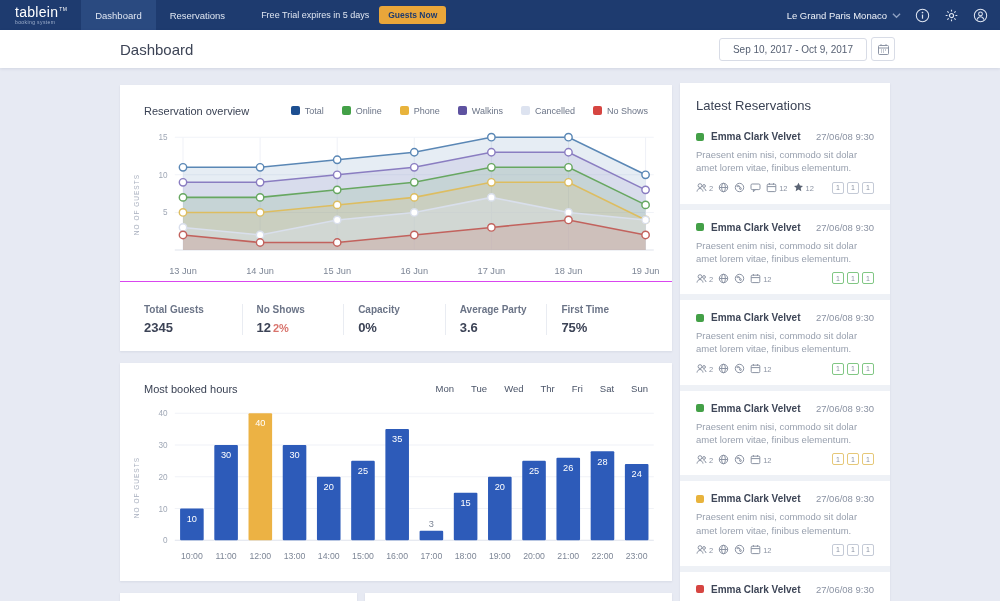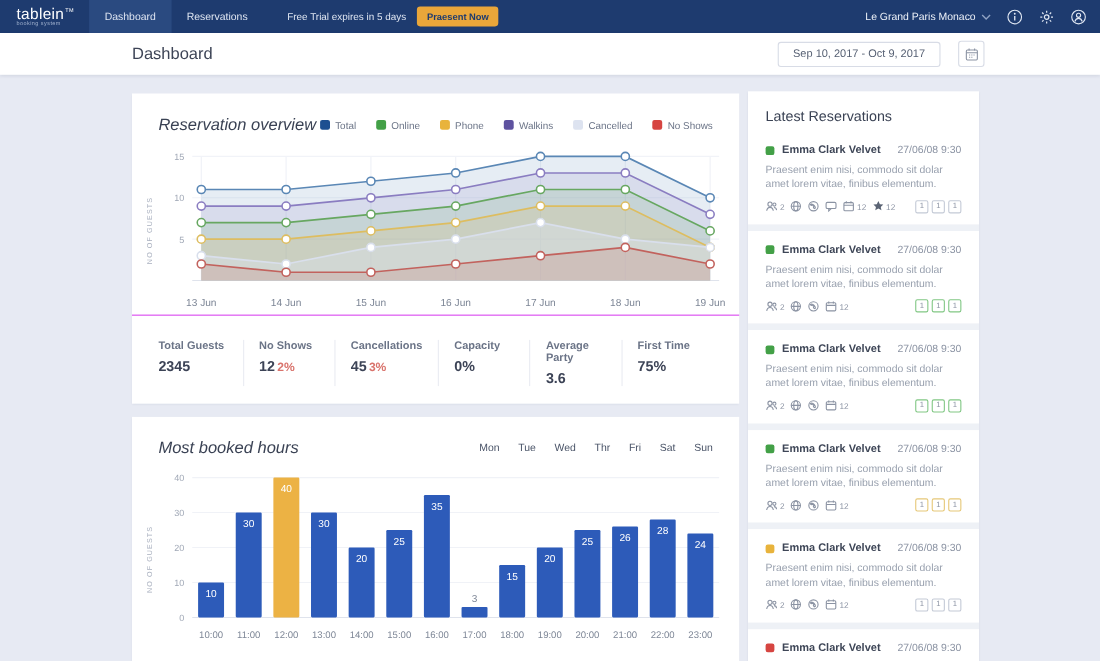--- a/index.html
+++ b/index.html
@@ -22,36 +22,36 @@
              border:none; border-radius:3px; padding:4px 9px; cursor:pointer; font-family:inherit; }
   .nav-right { margin-left:auto; display:flex; align-items:center; gap:14px; }
   .account { display:flex; align-items:center; gap:5px; font-size:9.5px; color:#eef2f9; cursor:pointer; }
   .nav-ic { width:15px; height:15px; display:block; cursor:pointer; }
 
   
   .header { position:absolute; left:0; top:30px; width:1000px; height:38px; background:#fff;
             box-shadow:0 1px 3px rgba(30,40,80,.10); display:flex; align-items:center;
             padding:0 105px 0 120px; }
   .page-title { font-size:15px; color:#3d4456; }
-  .header-right { margin-left:auto; display:flex; align-items:center; gap:16px; }
+  .header-right { margin-left:auto; display:flex; align-items:center; gap:4px; }
   .daterange { border:1px solid #d8dce6; border-radius:3px; background:#fff; padding:5px 13px;
                font-size:10px; color:#555f72; cursor:pointer; }
   .calbtn { border:1px solid #d8dce6; border-radius:3px; background:#fff; width:24px; height:24px;
             display:flex; align-items:center; justify-content:center; cursor:pointer; }
 
   
   .left-col { position:absolute; left:120px; top:85px; width:552px; }
   .right-col { position:absolute; left:680px; top:83px; width:210px; background:#fff;
                box-shadow:0 1px 2px rgba(30,40,80,.08); padding:15px 16px; }
 
   .card { background:#fff; box-shadow:0 1px 2px rgba(30,40,80,.08); }
 
   
   .card-head { display:flex; align-items:center; padding:20px 24px 10px; }
-  .card-title { font-size:15px; color:#3a4254;font-style:italic; }
+  .card-title { font-size:11px; color:#3a4254; }
   .legend { margin-left:auto; display:flex; align-items:center; gap:18px; }
   .legend-item { display:flex; align-items:flex-start; gap:5px; font-size:9px; color:#6b7487; cursor:pointer; }
   .legend-sq { width:9px; height:9px; border-radius:2px; }
   .chart-wrap { display:flex; padding:2px 10px 0 8px; }
   .ylab { width:16px; display:flex; align-items:center; justify-content:center; }
   .ylab span { writing-mode:vertical-rl; transform:rotate(180deg); font-size:6.5px; letter-spacing:1px;
                color:#a9b0bf; }
   .chart-svg { flex:1; display:block; }
 
   .stats { display:flex; border-top:1px solid #d946ef; padding:22px 24px 16px;font-weight:bold; }
@@ -95,21 +95,21 @@
 <div class="topnav">
   <div class="logo">
     <span class="logo-main"><span>table</span><b>in</b><sup>TM</sup></span>
     <span class="logo-sub">booking system</span>
   </div>
   <div class="nav-tabs" id="navTabs">
       <div class="nav-tab active">Dashboard</div>
       <div class="nav-tab">Reservations</div>
     </div>
   <span class="trial">Free Trial expires in 5 days</span>
-  <button class="upgrade">Praesent Now</button>
+  <button class="upgrade">Guests Now</button>
   <div class="nav-right">
     <span class="account">
       <span>Le Grand Paris Monaco</span>
       <svg class="nav-ic" style="width:9px;height:9px" viewBox="0 0 10 6">
           <path d="M1 1l4 4 4-4" fill="none" stroke="#8fa1c2" stroke-width="1.4"></path>
         </svg>
     </span>
     <svg class="nav-ic" viewBox="0 0 16 16">
         <circle cx="8" cy="8" r="6.6" fill="none" stroke="#dfe6f2" stroke-width="1.1"></circle>
         <line x1="8" y1="7" x2="8" y2="11.4" stroke="#dfe6f2" stroke-width="1.3"></line>
@@ -268,24 +268,20 @@
     <div class="stats" id="statsRow">
         <div class="stat">
           <div class="stat-label">Total Guests</div>
           <div class="stat-value">2345</div>
         </div>
         <div class="stat">
           <div class="stat-label">No Shows</div>
           <div class="stat-value">12<span class="stat-pct" style="color: rgb(217, 115, 108);">2%</span></div>
         </div>
         <div class="stat">
-          <div class="stat-label">Cancellations</div>
-          <div class="stat-value">45<span class="stat-pct" style="color: rgb(217, 115, 108);">3%</span></div>
-        </div>
-        <div class="stat">
           <div class="stat-label">Capacity</div>
           <div class="stat-value">0%</div>
         </div>
         <div class="stat">
           <div class="stat-label">Average Party</div>
           <div class="stat-value">3.6</div>
         </div>
         <div class="stat">
           <div class="stat-label">First Time</div>
           <div class="stat-value">75%</div>

